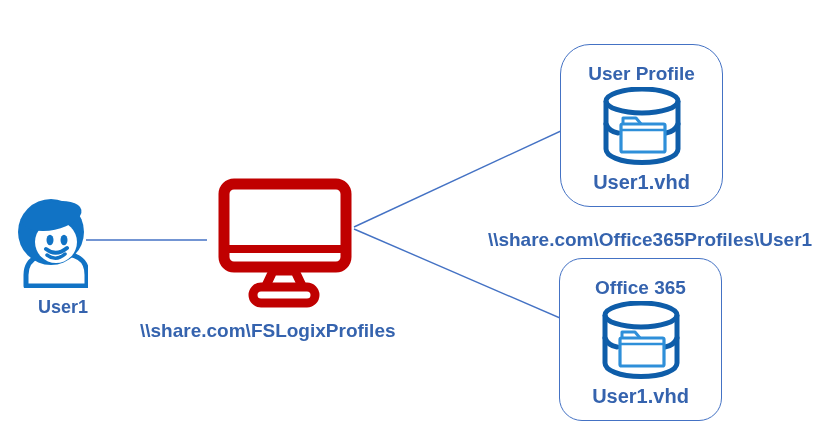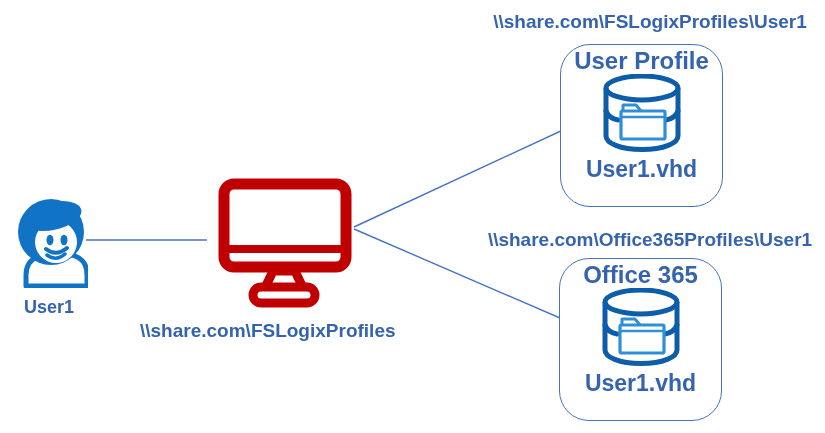--- a/index.html
+++ b/index.html
@@ -21,39 +21,39 @@
     overflow:hidden;
   }
   .connectors{position:absolute;left:0;top:0;pointer-events:none;}
   .blue-text{
     color:var(--text-blue);
     font-weight:bold;
     font-size:19px;
     line-height:26px;
     white-space:nowrap;
   }
-  .user-block{position:absolute;left:10px;top:192px;width:78px;text-align:center;}
+  .user-block{position:absolute;left:10px;top:192px;width:78px;text-align:right;}
   .user-block .label{margin-top:2px;font-size:18px;}
   .monitor-svg{position:absolute;left:216px;top:176px;}
   .client-paths{position:absolute;left:140px;top:318px;width:312px;text-align:left;}
   .unc{position:absolute;text-align:center;font-size:19px;}
   .unc1{left:485px;top:9px;width:330px;}
   .unc2{left:478px;top:227px;width:344px;}
   .box{
     position:absolute;
     width:163px;height:163px;
     border:1.5px solid var(--line-blue);
     border-radius:30px;
     display:flex;flex-direction:column;align-items:center;
     background:var(--background);
   }
   .box1{left:560px;top:44px;}
-  .box2{left:559px;top:258px;}
-  .box-title{margin-top:5px;font-size:24px;line-height:22px;}
-  .box-file{margin-top:1px;font-size:23px;line-height:24px;}
+  .box2{left:559px;top:258px;border-radius:23px;}
+  .box-title{margin-top:18px;font-size:19px;line-height:22px;}
+  .box-file{margin-top:1px;font-size:20px;line-height:24px;}
   .db-svg{margin-top:2px;}
 </style>
 </head>
 <body>
 
 <div class="canvas">
 
   <svg class="connectors" width="825" height="433" aria-hidden="true">
     <defs>
       <marker id="arrowhead" markerWidth="10" markerHeight="8" refX="8" refY="4" orient="auto">
@@ -83,21 +83,20 @@
     <path d="M57,95 L79,95 L88,114 L48,114 Z" fill="#fff" stroke="var(--monitor-red)" stroke-width="9" stroke-linejoin="round"></path>
     <rect x="37" y="111" width="62" height="16" rx="8" fill="#fff" stroke="var(--monitor-red)" stroke-width="9"></rect>
     <rect x="8" y="8" width="122" height="83" rx="10" fill="#fff" stroke="var(--monitor-red)" stroke-width="11"></rect>
     <line x1="8" y1="73" x2="130" y2="73" stroke="var(--monitor-red)" stroke-width="8"></line>
   </svg>
 
   <div class="client-paths">
     <div class="blue-text">\\share.com\FSLogixProfiles</div>
   </div>
 
-  <div class="unc unc1 blue-text">\\share.com\FSLogixProfiles\User1</div>
   <div class="unc unc2 blue-text">\\share.com\Office365Profiles\User1</div>
 
   <div class="box box1">
     <div class="box-title blue-text">User Profile</div>
     <svg class="db-svg" width="84" height="82" viewBox="0 0 84 82" aria-hidden="true">
       <ellipse cx="42" cy="14" rx="36" ry="12" fill="#fff" stroke="var(--db-blue)" stroke-width="5"></ellipse>
       <path d="M6,14 V62" fill="none" stroke="var(--db-blue)" stroke-width="5"></path>
       <path d="M78,14 V62" fill="none" stroke="var(--db-blue)" stroke-width="5"></path>
       <path d="M6,62 C6,69 20,75.5 42,75.5 C64,75.5 78,69 78,62" fill="none" stroke="var(--db-blue)" stroke-width="5"></path>
       <path d="M6,37 C8,42 12,45 18,46" fill="none" stroke="var(--db-blue)" stroke-width="5" stroke-linecap="round"></path>

